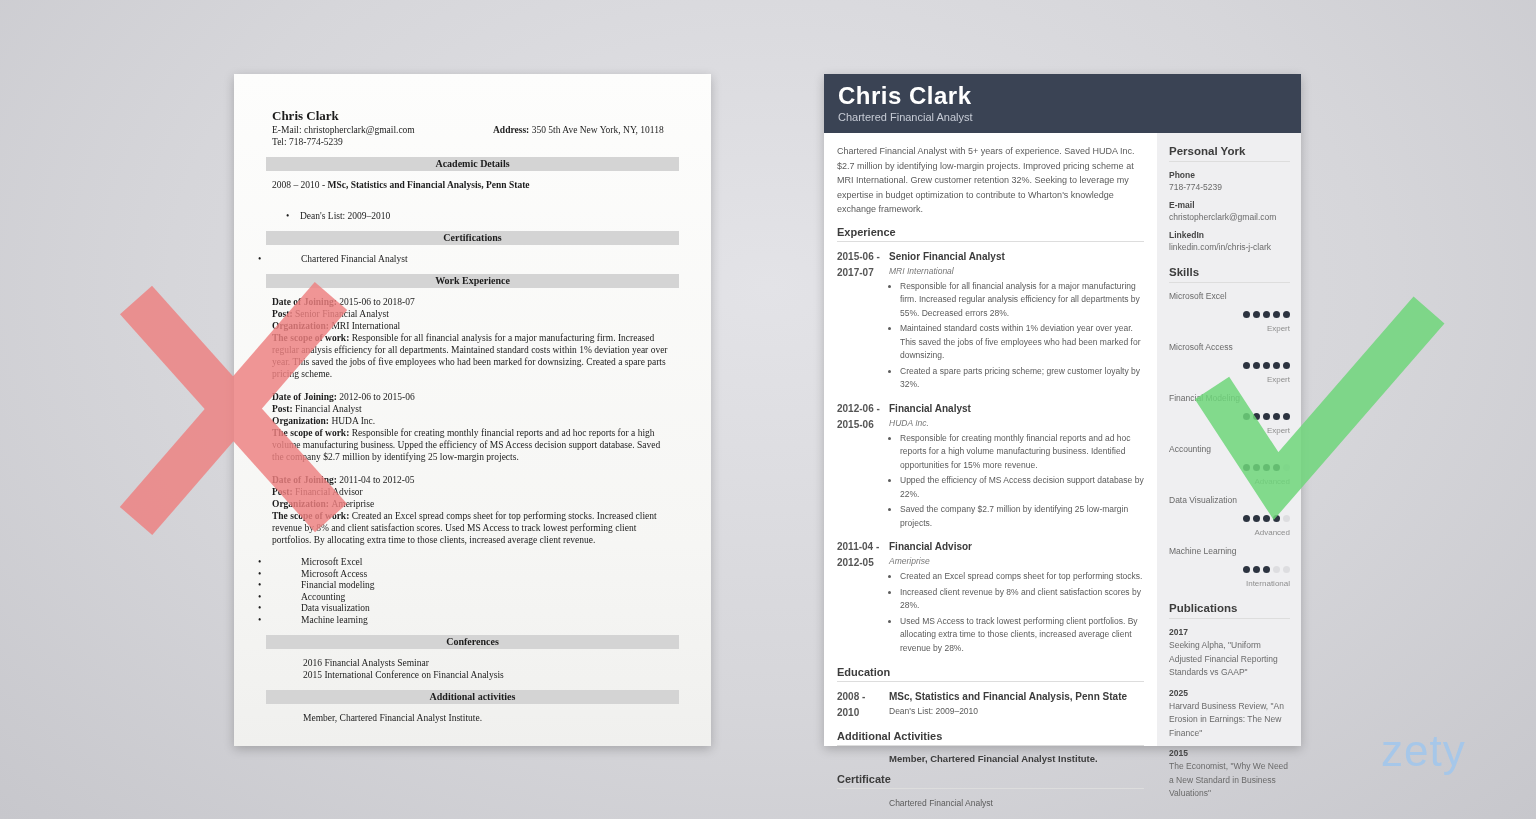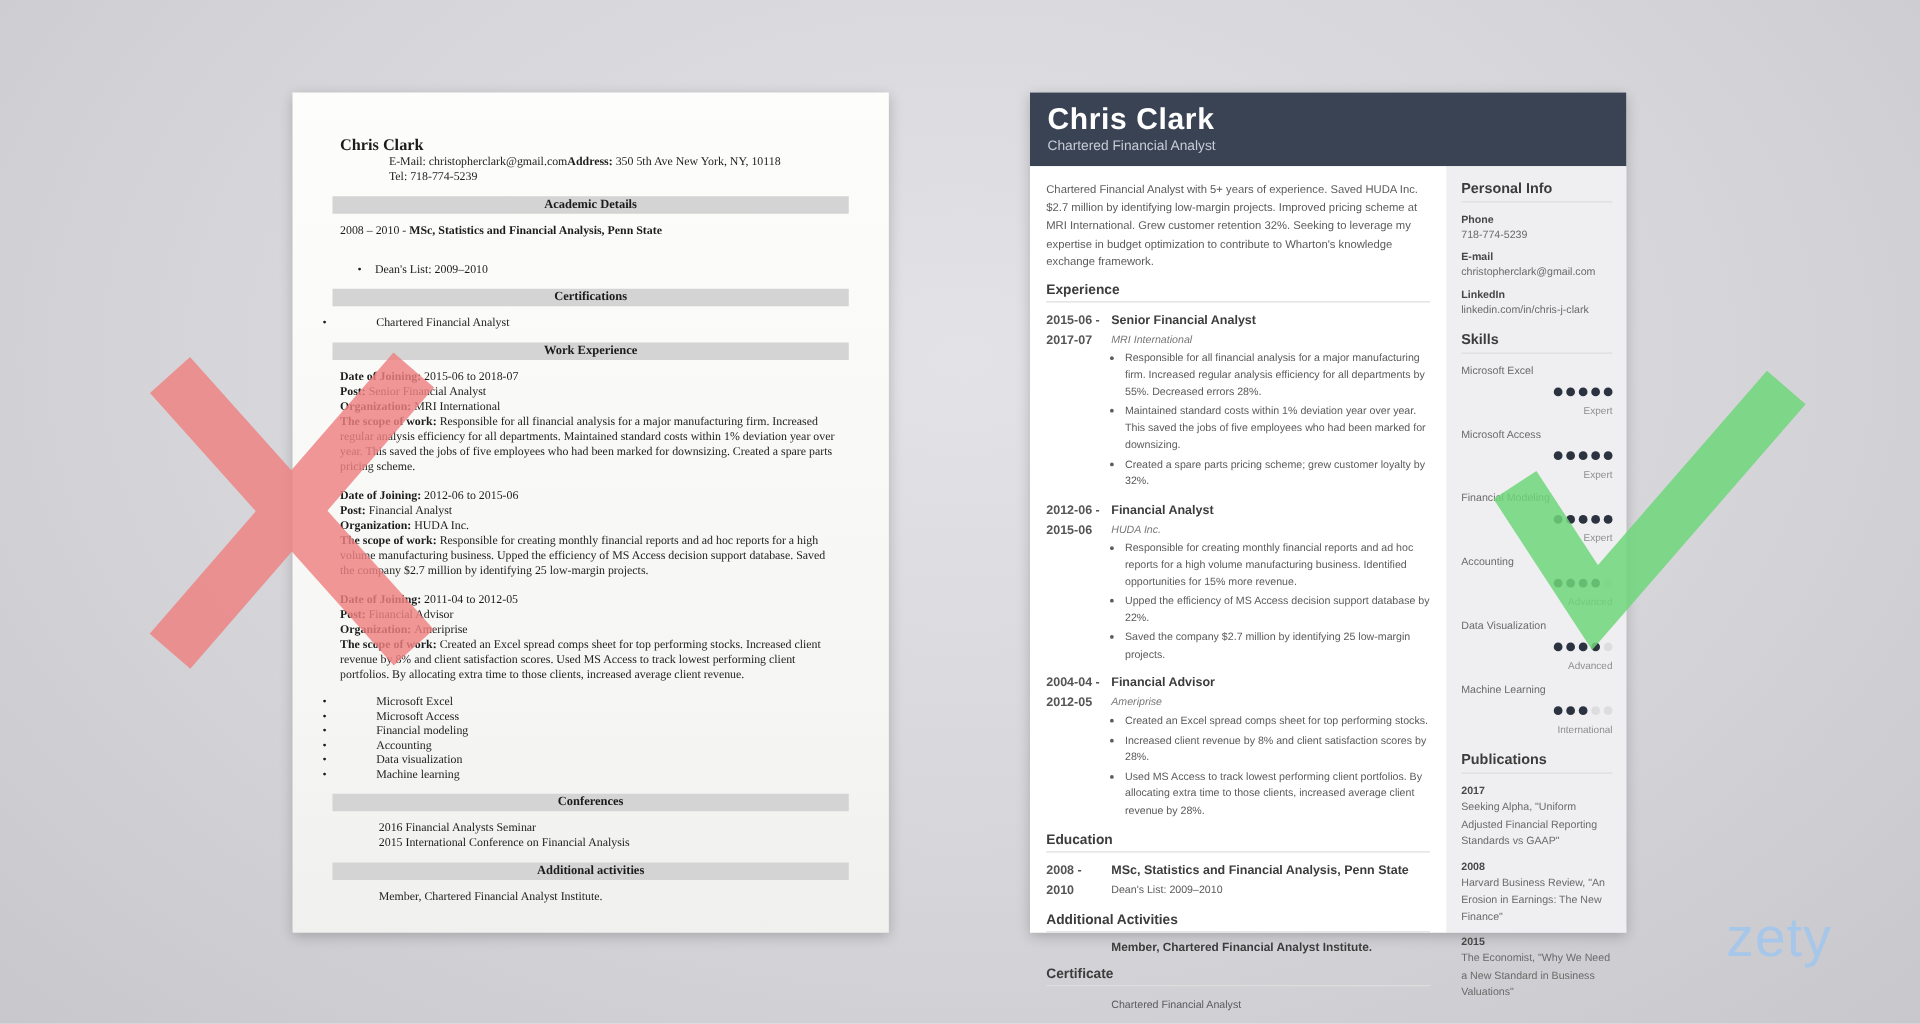--- a/index.html
+++ b/index.html
@@ -13,21 +13,21 @@
   
   .bad-page {
     position:absolute; left:234px; top:74px; width:477px; height:672px;
     background:linear-gradient(180deg,#fdfdfc 0%,#f6f6f4 70%,#f0f0ee 100%);
     box-shadow:0 3px 10px rgba(0,0,0,.22);
     font-family:"Liberation Serif", serif;
     font-size:9.5px; line-height:12px; color:#1c1c1c;
     padding:36px 38px 0 38px;
   }
   .bad-name { font-size:13px; font-weight:bold; margin-bottom:2px; }
-  .bad-contact { display:flex; justify-content:center; }
+  .bad-contact { display:flex; justify-content:space-between; }
   .bad-contact .col-r { width:180px; }
   .bad-bar {
     background:#d4d4d4; text-align:center; font-weight:bold; font-size:10px;
     padding:1px 0; margin:9px -6px 8px -6px;
   }
   .bad-edu-line { margin-bottom:19px; }
   .bad-edu-line b { font-weight:bold; }
   .brow { display:flex; }
   .brow .blt { width:14px; flex:none; }
   .brow.deep { margin-left:14px; }
@@ -218,21 +218,21 @@
           <ul class="g-bullets">
             <li>Responsible for creating monthly financial reports and ad hoc reports for a high volume manufacturing business. Identified opportunities for 15% more revenue.</li>
             <li>Upped the efficiency of MS Access decision support database by 22%.</li>
             <li>Saved the company $2.7 million by identifying 25 low-margin projects.</li>
           </ul>
         </div>
       </div>
 
       <div class="g-row">
         <div class="g-dates">
-          <div>2004-04 -</div>
+          <div>2011-04 -</div>
           <div>2012-05</div>
         </div>
         <div class="g-cont">
           <div class="g-title">Financial Advisor</div>
           <div class="g-company">Ameriprise</div>
           <ul class="g-bullets">
             <li>Created an Excel spread comps sheet for top performing stocks.</li>
             <li>Increased client revenue by 8% and client satisfaction scores by 28%.</li>
             <li>Used MS Access to track lowest performing client portfolios. By allocating extra time to those clients, increased average client revenue by 28%.</li>
           </ul>
@@ -263,21 +263,21 @@
       <div class="g-row">
         <div class="g-dates"></div>
         <div class="g-cont">
             <div class="g-text">Chartered Financial Analyst</div>
           </div>
       </div>
 
     </div>
 
     <div class="good-side">
-      <h3 class="s-h3">Personal Info</h3>
+      <h3 class="s-h3">Personal York</h3>
       <div class="s-label">Phone</div>
       <div class="s-val">718-774-5239</div>
       <div class="s-label">E-mail</div>
       <div class="s-val">christopherclark@gmail.com</div>
       <div class="s-label">LinkedIn</div>
       <div class="s-val">linkedin.com/in/chris-j-clark</div>
 
       <h3 class="s-h3 s-gap">Skills</h3>
 
       <div class="skill">
@@ -307,21 +307,21 @@
       </div>
       <div class="skill">
         <div class="skill-name">Machine Learning</div>
         <div class="dots"><span class="dot filled"></span><span class="dot filled"></span><span class="dot filled"></span><span class="dot"></span><span class="dot"></span></div>
         <div class="skill-level">International</div>
       </div>
 
       <h3 class="s-h3 s-gap">Publications</h3>
       <div class="pub-year">2017</div>
       <div class="pub-text">Seeking Alpha, "Uniform Adjusted Financial Reporting Standards vs GAAP"</div>
-      <div class="pub-year">2008</div>
+      <div class="pub-year">2025</div>
       <div class="pub-text">Harvard Business Review, "An Erosion in Earnings: The New Finance"</div>
       <div class="pub-year">2015</div>
       <div class="pub-text">The Economist, "Why We Need a New Standard in Business Valuations"</div>
     </div>
   </div>
 </div>
 
 <svg class="overlay" style="left:112px; top:280px;" width="242" height="258" viewBox="0 0 242 258">
   <g stroke="#ee8080" stroke-width="43" opacity="0.82" stroke-linecap="butt">
     <line x1="24" y1="20" x2="219" y2="238"></line>

